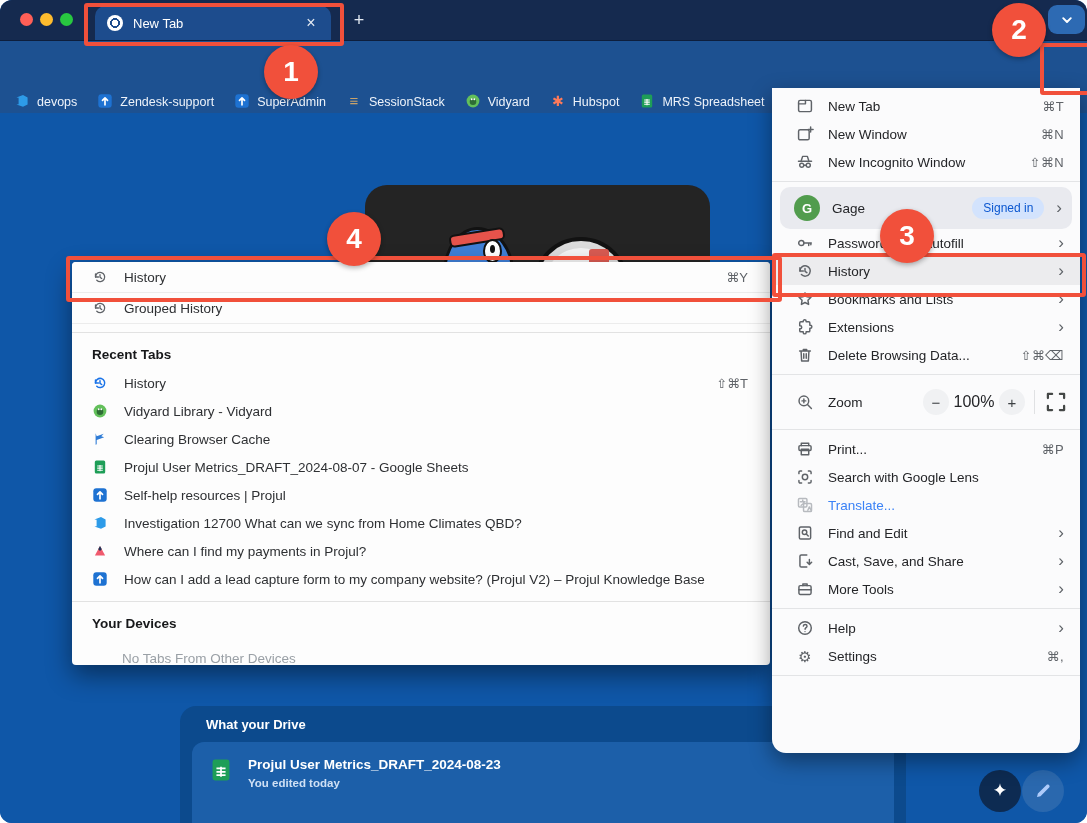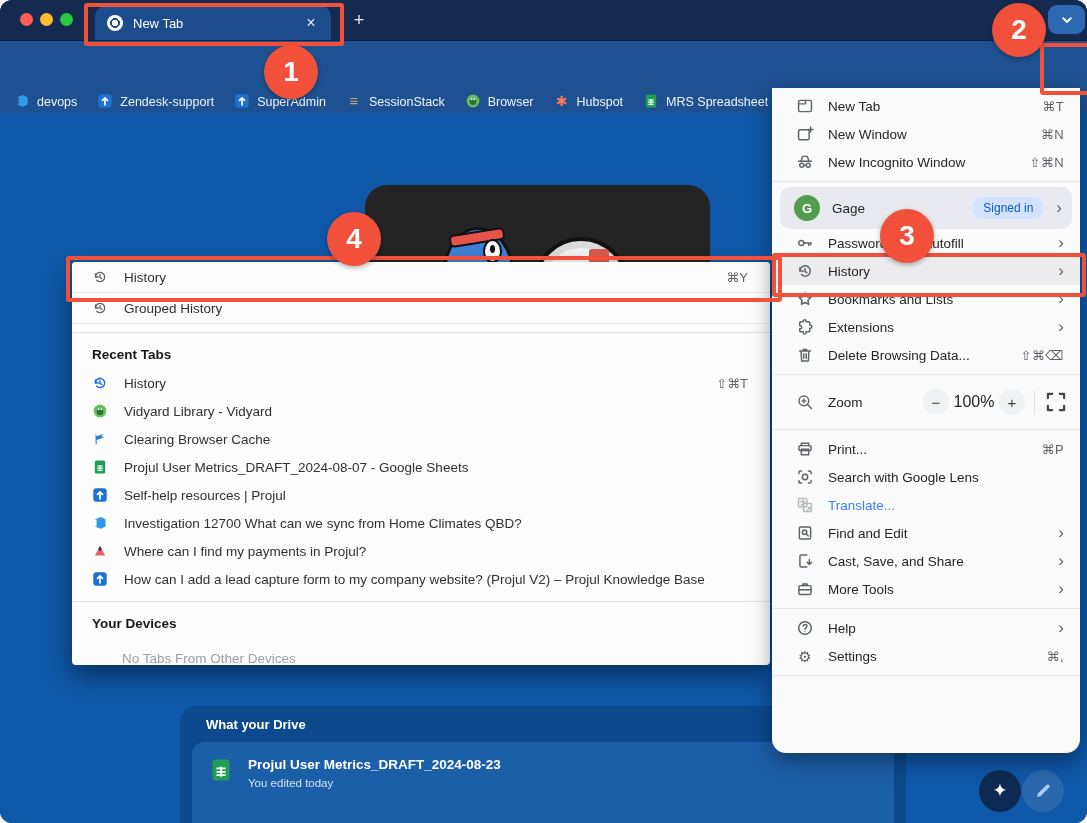--- a/index.html
+++ b/index.html
@@ -62,21 +62,21 @@
   .art-red{position:absolute;left:52px;top:8px;width:20px;height:16px;background:#d95b52;border-radius:3px;}
   .art-dot{position:absolute;width:11px;height:15px;background:#e7b62e;border:2px solid #121212;border-radius:50%;}
 
   
   .drive{position:absolute;left:180px;top:706px;width:726px;height:117px;background:#0c4a8d;border-radius:16px 16px 0 0;z-index:2;}
   .drive-header{padding:11px 0 0 26px;color:#fff;font-size:13px;font-weight:700;}
   .drive-row{position:absolute;left:12px;top:36px;right:12px;bottom:0;background:#1c5fa9;border-radius:12px 12px 0 0;
     display:flex;align-items:flex-start;padding:15px 0 0 16px;gap:14px;}
   .drive-ico{width:26px;height:26px;flex:none;}
   .drive-title{color:#fff;font-size:13.5px;font-weight:700;}
-  .drive-sub{color:#cfe0f5;font-size:11.5px;margin-top:5px;}
+  .drive-sub{color:#cfe0f5;font-size:11.5px;margin-top:5px;font-weight:bold;}
   .fab{position:absolute;width:42px;height:42px;border-radius:50%;display:flex;align-items:center;justify-content:center;z-index:3;}
   #fab-sparkle{left:979px;top:770px;background:#0d2b52;}
   #fab-pencil{left:1022px;top:770px;background:#2a68ae;}
   .fab span{width:20px;height:20px;}
 
   
   .hmenu{position:absolute;left:72px;top:262px;width:698px;height:403px;background:#fdfdfd;border-radius:4px;
     box-shadow:0 10px 26px rgba(0,0,0,.45);z-index:10;box-sizing:border-box;font-size:13.5px;color:#2e3033;overflow:hidden;}
   .hrow{height:30px;display:flex;align-items:center;gap:16px;padding:0 22px 0 20px;border-bottom:1px solid #ececec;background:#fdfdfd;}
   .hico{width:16px;height:16px;flex:none;display:flex;align-items:center;justify-content:center;}
@@ -215,21 +215,21 @@
       </div>
       <div class="bm">
         <span class="bico">
           <svg viewBox="0 0 16 16">
             <circle cx="8" cy="8" r="6.4" fill="#63c05b"></circle>
             <circle cx="8" cy="8.7" r="3.3" fill="#2e6d35"></circle>
             <circle cx="6.7" cy="6.3" r=".95" fill="#fff"></circle>
             <circle cx="9.3" cy="6.3" r=".95" fill="#fff"></circle>
           </svg>
         </span>
-        <span class="blabel">Browser</span>
+        <span class="blabel">Vidyard</span>
       </div>
       <div class="bm">
         <span class="bico">
           <span class="glyph" style="color:#ff7a59;font-size:14px;font-weight:700;">✱</span>
         </span>
         <span class="blabel">Hubspot</span>
       </div>
       <div class="bm">
         <span class="bico">
           <svg viewBox="0 0 16 16">

